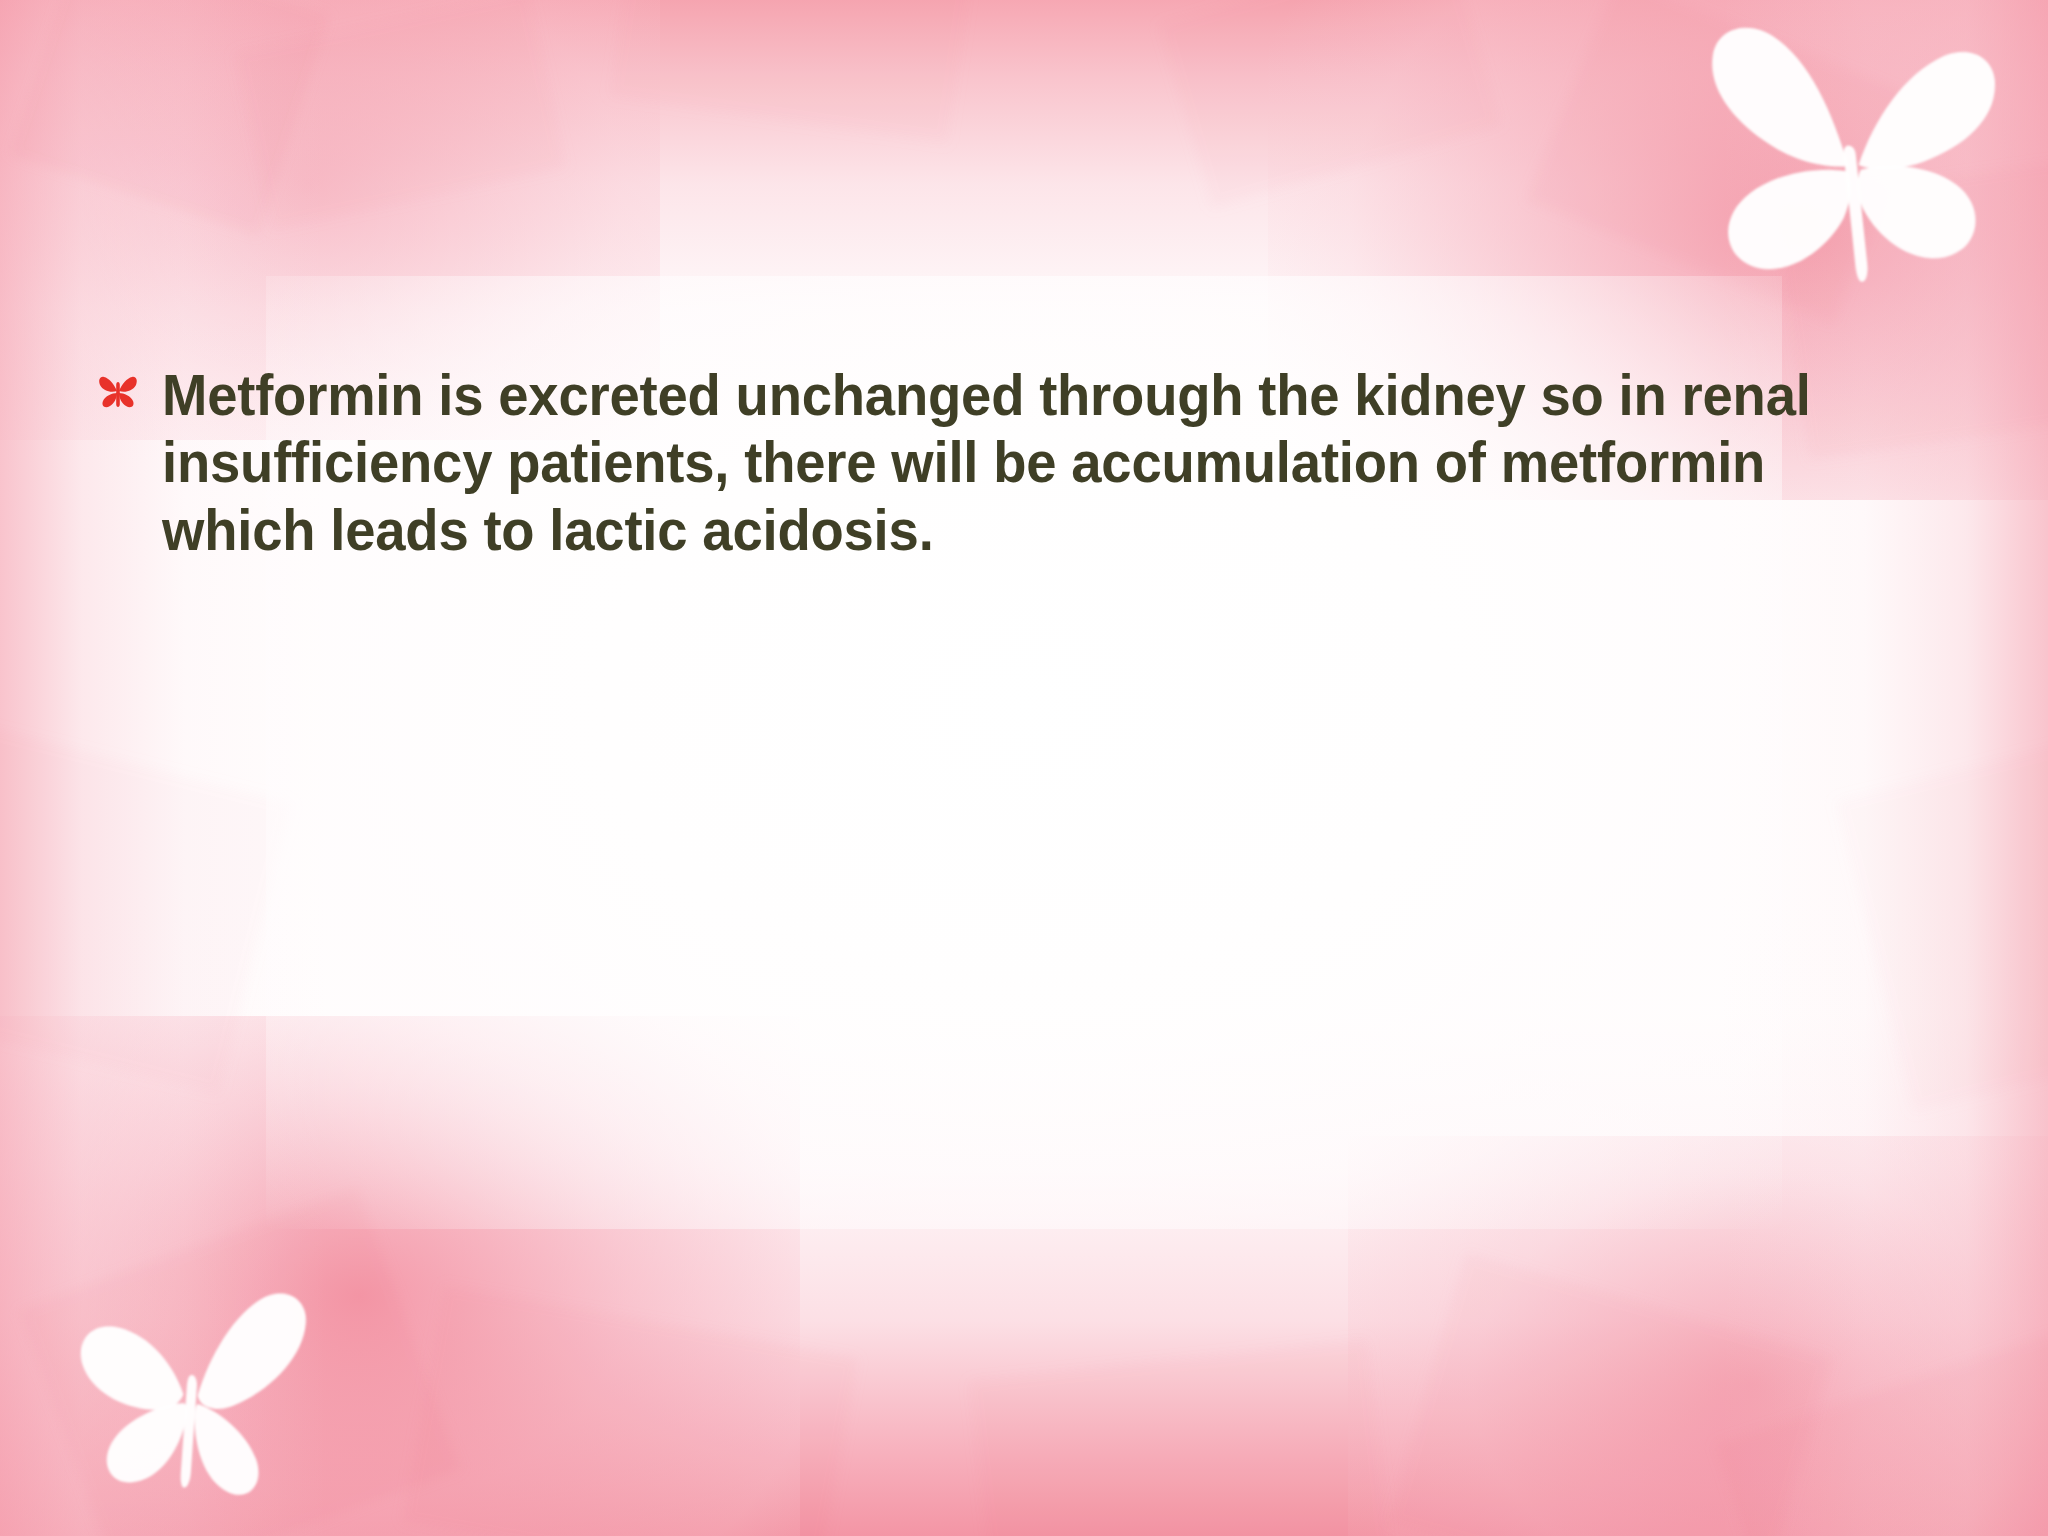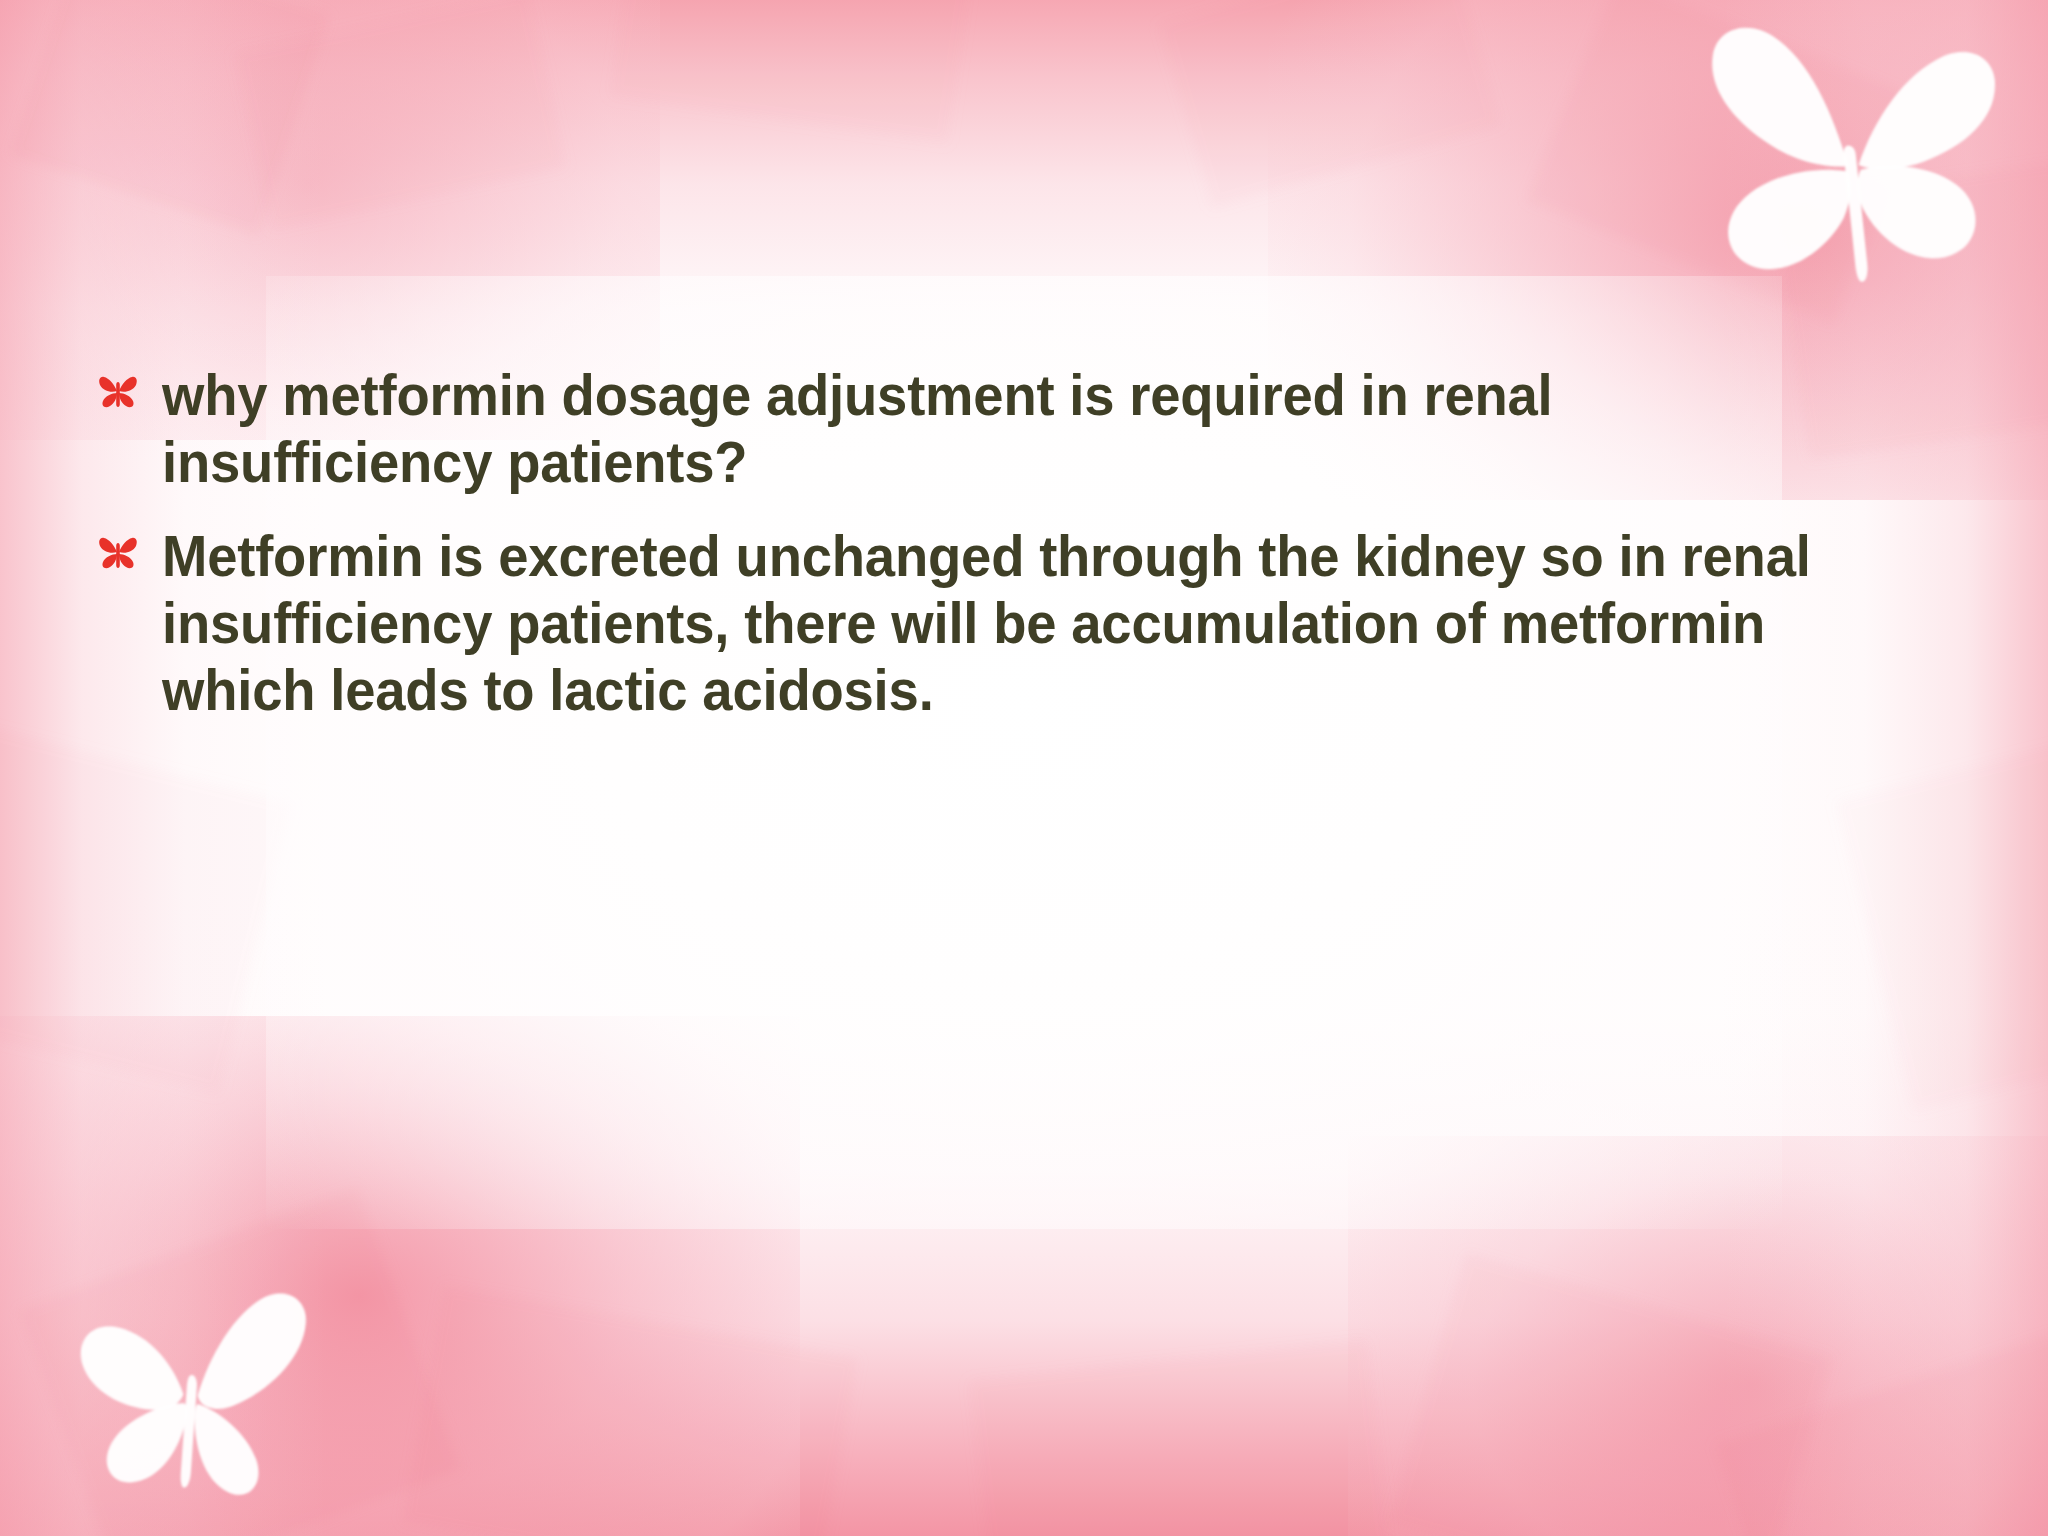--- a/index.html
+++ b/index.html
@@ -207,34 +207,20 @@
         <path d="M106 86 C112 58 128 26 148 14 C162 6 178 13 178 30 C178 54 156 80 130 92 C118 97 108 94 106 86 Z"></path>
         <path d="M96 92 C82 94 60 104 50 120 C40 136 48 152 64 150 C84 147 96 124 99 104 C100 97 99 92 96 92 Z"></path>
         <path d="M107 92 C122 96 142 110 150 128 C157 144 147 158 132 152 C114 145 106 120 105 102 C105 95 105 92 107 92 Z"></path>
         <path d="M101 72 C103 72 105 75 105 80 L105 140 C105 147 103 151 101 151 C99 151 98 147 98 140 L98 80 C98 75 99 72 101 72 Z"></path>
       </g>
     </svg>
   </div>
 
   <div class="content">
 
-    <div class="bullet-row b1">
-      <span class="bullet-marker">
-        <svg viewBox="0 0 40 36" width="40" height="36" aria-hidden="true">
-          <g fill="#e8322a">
-            <path d="M19 17 C16 10 11 4 6 3 C2 2 0 6 2 11 C5 17 13 19 19 17 Z"></path>
-            <path d="M21 17 C24 10 29 4 34 3 C38 2 40 6 38 11 C35 17 27 19 21 17 Z"></path>
-            <path d="M19 19 C14 19 7 22 5 27 C3 32 7 35 12 32 C16 30 19 24 19 19 Z"></path>
-            <path d="M21 19 C26 19 33 22 35 27 C37 32 33 35 28 32 C24 30 21 24 21 19 Z"></path>
-            <path d="M20 8 C21 8 21.8 9 21.8 11 L21.8 30 C21.8 32 21 33 20 33 C19 33 18.2 32 18.2 30 L18.2 11 C18.2 9 19 8 20 8 Z"></path>
-          </g>
-        </svg>
-      </span>
-      <span class="bullet-text">why metformin dosage adjustment is required in renal insufficiency patients?</span>
-    </div>
 
     <div class="bullet-row b2">
       <span class="bullet-marker">
         <svg viewBox="0 0 40 36" width="40" height="36" aria-hidden="true">
           <g fill="#e8322a">
             <path d="M19 17 C16 10 11 4 6 3 C2 2 0 6 2 11 C5 17 13 19 19 17 Z"></path>
             <path d="M21 17 C24 10 29 4 34 3 C38 2 40 6 38 11 C35 17 27 19 21 17 Z"></path>
             <path d="M19 19 C14 19 7 22 5 27 C3 32 7 35 12 32 C16 30 19 24 19 19 Z"></path>
             <path d="M21 19 C26 19 33 22 35 27 C37 32 33 35 28 32 C24 30 21 24 21 19 Z"></path>
             <path d="M20 8 C21 8 21.8 9 21.8 11 L21.8 30 C21.8 32 21 33 20 33 C19 33 18.2 32 18.2 30 L18.2 11 C18.2 9 19 8 20 8 Z"></path>

